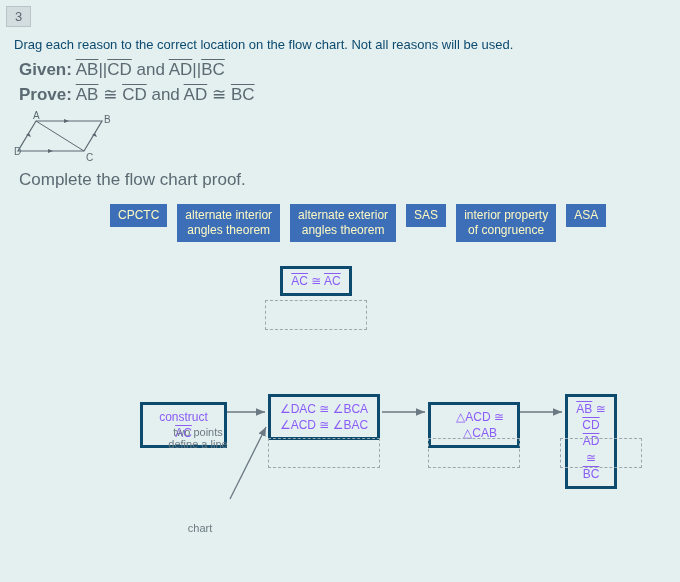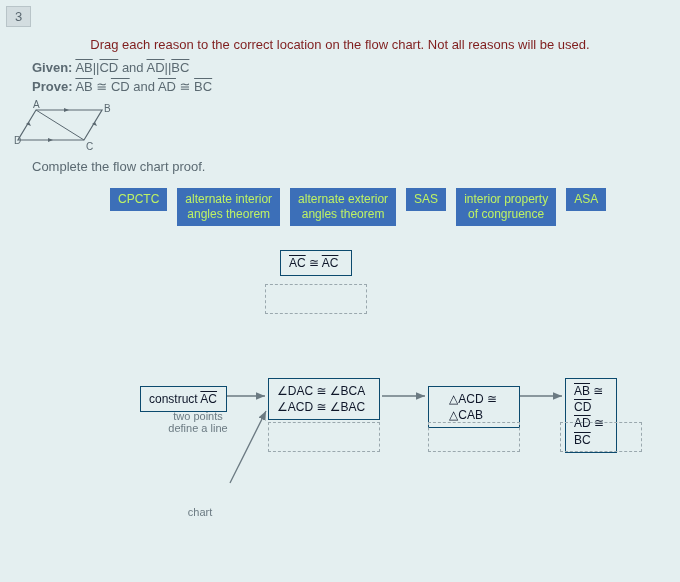--- a/index.html
+++ b/index.html
@@ -18,55 +18,54 @@
     background: #d3dde0;
     border: 1px solid #b8c4c8;
     padding: 2px 8px;
     margin: 6px 0 0 6px;
     font-size: 13px;
     color: #5a6870;
   }
   .instructions {
     margin: 10px 14px 8px 14px;
     font-size: 13px;
-    color: #7f1d1d;
-    text-align: center;
+    color: #0c4a6e;
   }
   .given, .prove, .complete {
-    margin: 4px 32px;
-    font-size: 13px;
+    margin: 4px 19px;
+    font-size: 17px;
     color: #5b6a72;
   }
   .ov { text-decoration: overline; }
   .svgdiag { margin: 6px 14px 2px 14px; }
   .tiles {
     display: flex;
     gap: 10px;
     padding: 10px 14px 20px 110px;
     align-items: flex-start;
   }
   .tile {
     background: #3c6fb8;
-    color: #bef264;
+    color: #fef9c3;
     font-size: 12px;
     padding: 4px 8px;
     text-align: center;
     line-height: 1.25;
     cursor: move;
     white-space: pre-line;
   }
   .flowchart { position: relative; height: 290px; margin: 0 10px; }
   .step {
     position: absolute;
-    border: 1px solid #0c4a6e;
+    border: 3px solid #0c4a6e;
     background: #e4eff0;
     padding: 4px 8px;
-    text-align: left;
+    text-align: center;
     font-size: 12px;
-    color: #0f172a;
+    color: #8b5cf6;
     line-height: 1.35;
   }
   .reason {
     position: absolute;
     font-size: 11px;
     color: #6b7a82;
     text-align: center;
   }
   .drop {
     position: absolute;

